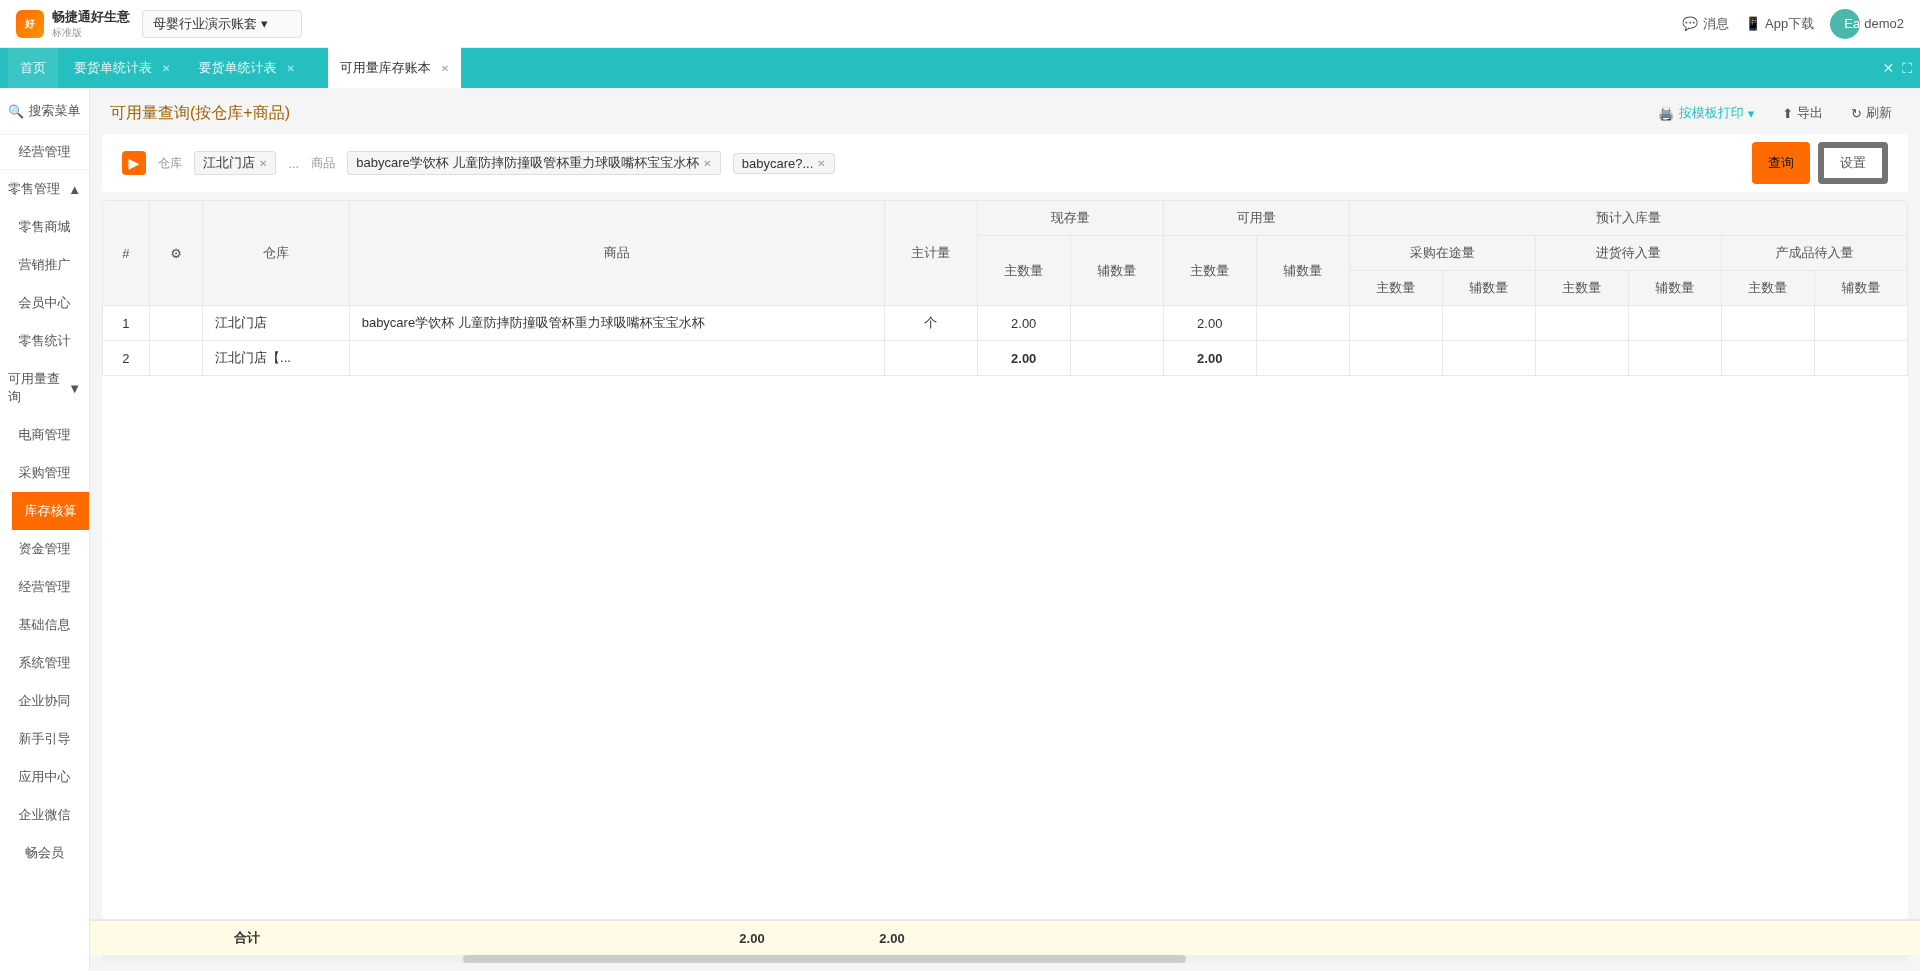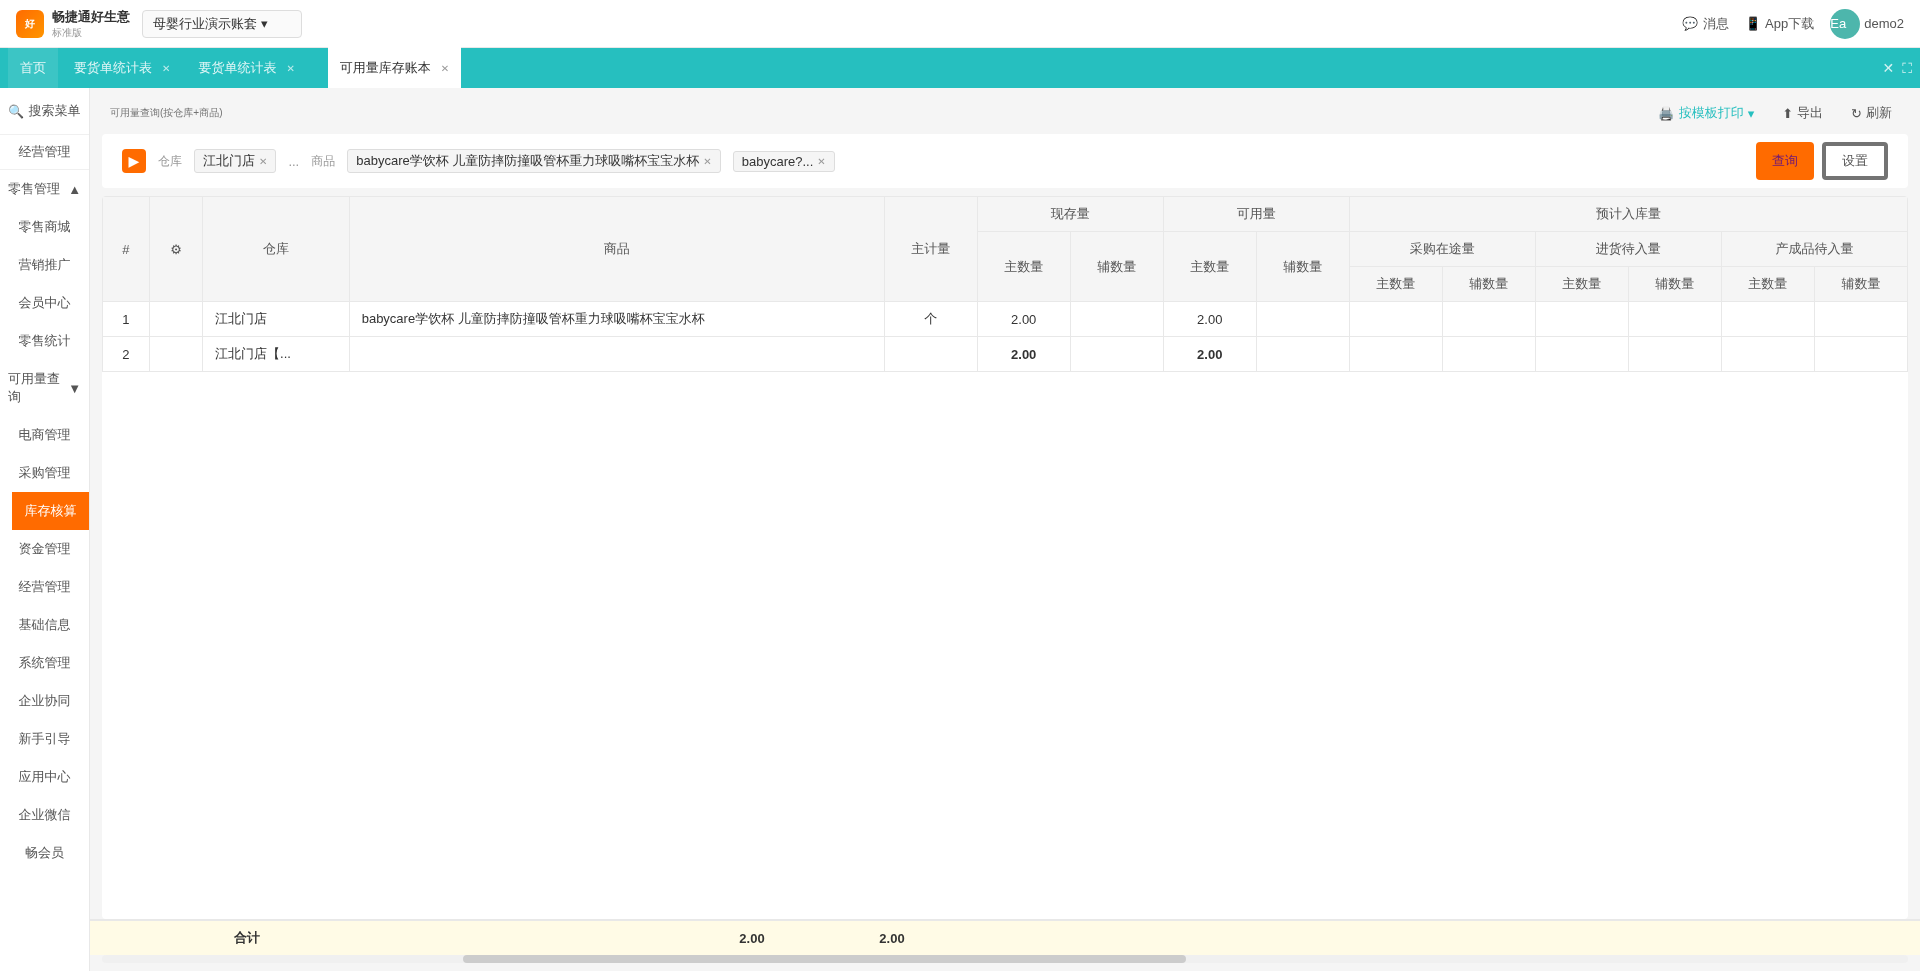--- a/index.html
+++ b/index.html
@@ -24,21 +24,21 @@
     .logo-title { font-size: 13px; color: #333; font-weight: bold; }
     .logo-subtitle { font-size: 10px; color: #999; }
     .tenant-selector {
       display: flex; align-items: center; gap: 4px;
       border: 1px solid #ddd; border-radius: 4px; padding: 4px 10px;
       cursor: pointer; color: #333; background: #fafafa;
       min-width: 160px;
     }
     .top-bar-right { display: flex; align-items: center; gap: 16px; }
     .top-btn { display: flex; align-items: center; gap: 4px; color: #555; cursor: pointer; font-size: 13px; }
-    .avatar-circle { width: 30px; height: 30px; border-radius: 50%; background: #4db6ac; display: flex; align-items: center; justify-content: flex-start; color: white; font-size: 12px; overflow: hidden; }
+    .avatar-circle { width: 30px; height: 30px; border-radius: 50%; background: #4db6ac; display: flex; align-items: center; justify-content: flex-end; color: white; font-size: 12px; overflow: hidden; }
 
     
     .tab-bar {
       height: 40px;
       background: #26bfbf;
       display: flex;
       align-items: center;
       padding: 0 8px;
       flex-shrink: 0;
       gap: 4px;
@@ -133,21 +133,21 @@
 
     
     .page-header {
       padding: 12px 20px 8px;
       background: #f5f5f5;
       display: flex;
       align-items: center;
       justify-content: space-between;
       flex-shrink: 0;
     }
-    .page-title { font-size: 10px; color: #737373; font-weight: 500; }
+    .page-title { font-size: 16px; color: #a16207; font-weight: 500; }
     .page-actions { display: flex; align-items: center; gap: 12px; }
     .action-btn {
       display: flex; align-items: center; gap: 4px;
       color: #555; cursor: pointer; font-size: 13px;
       padding: 4px 8px;
       border-radius: 4px;
     }
     .print-btn { color: #26bfbf; }
 
     
@@ -171,25 +171,25 @@
     .filter-label { color: #999; font-size: 12px; white-space: nowrap; }
     .filter-tag {
       display: inline-flex; align-items: center; gap: 4px;
       background: #f5f5f5; border: 1px solid #ddd;
       padding: 2px 8px; border-radius: 3px; font-size: 12px; color: #333;
     }
     .filter-tag-close { color: #999; cursor: pointer; font-size: 10px; }
     .filter-dots { color: #999; cursor: pointer; }
     .filter-actions { margin-left: auto; display: flex; gap: 8px; }
     .btn-query {
-      background: #ff6b00; color: #701a75; border: none;
+      background: #ff6b00; color: #0f172a; border: none;
       padding: 6px 16px; border-radius: 4px; cursor: pointer; font-size: 13px;
     }
     .btn-settings {
-      background: white; color: #555; border: 4px solid #737373;
+      background: white; color: #555; border: 6px solid #737373;
       padding: 6px 16px; border-radius: 4px; cursor: pointer; font-size: 13px;
     }
 
     
     .table-wrapper {
       flex: 1;
       margin: 0 12px;
       background: #fff;
       border-radius: 4px;
       overflow: auto;

